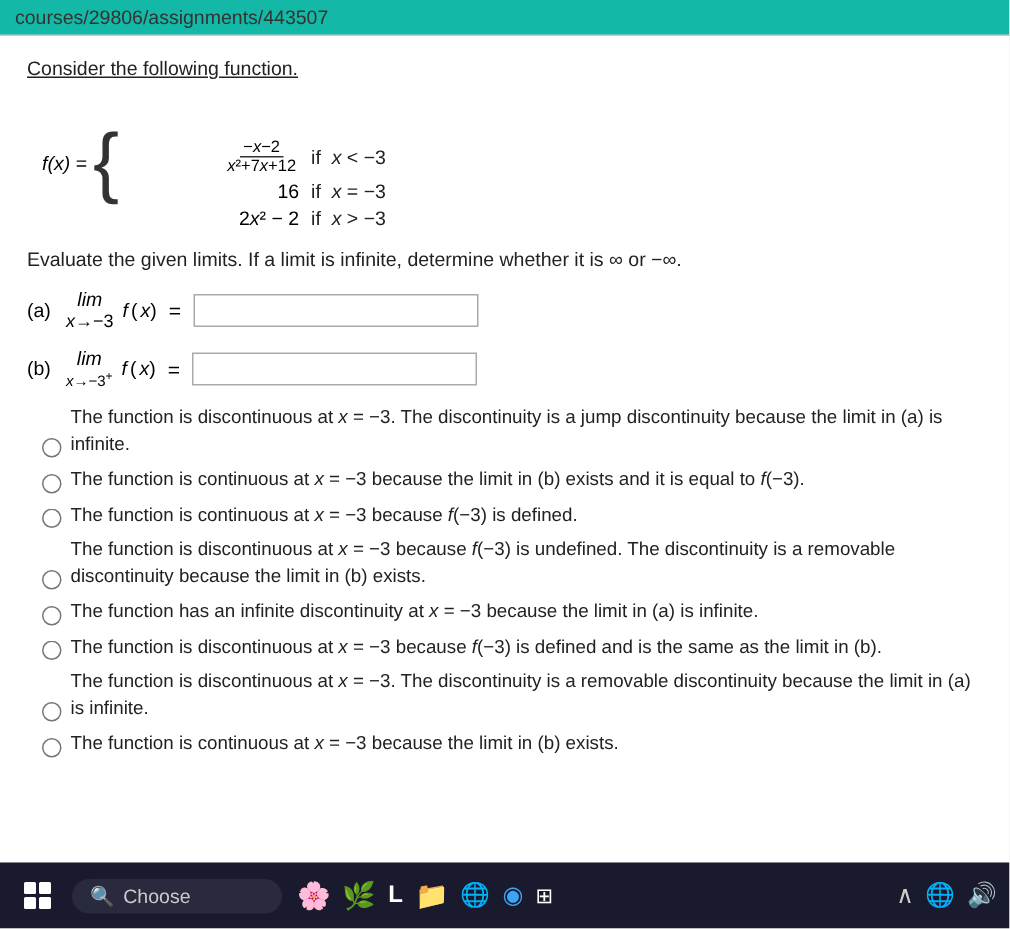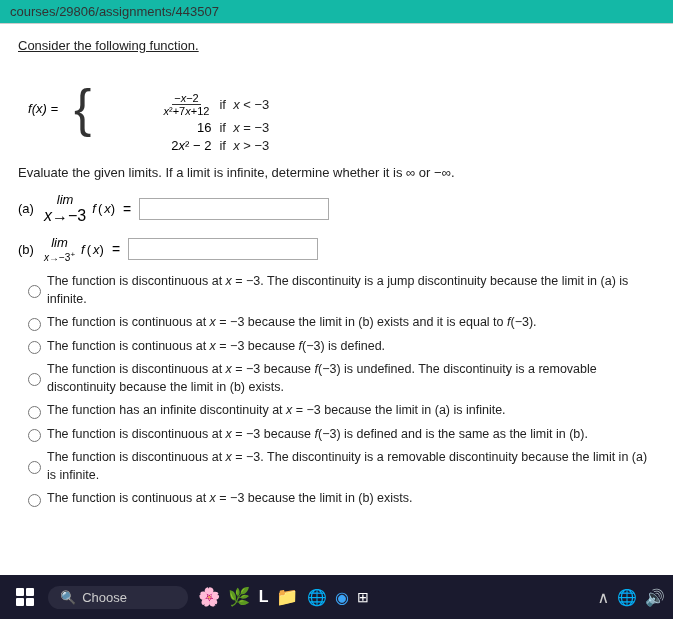--- a/index.html
+++ b/index.html
@@ -42,21 +42,21 @@
 
     .piecewise-container {
       display: flex;
       align-items: center;
       margin: 8px 0 12px 10px;
       font-size: 13px;
     }
 
     .fx-label {
       font-style: italic;
-      margin-right: 16px;
+      margin-right: 4px;
     }
 
     .brace {
       font-size: 52px;
       font-weight: 100;
       color: #333;
       margin-right: 10px;
       line-height: 1;
     }
 
@@ -144,21 +144,21 @@
 
     .radio-options {
       display: flex;
       flex-direction: column;
       gap: 6px;
       margin-left: 10px;
     }
 
     .radio-option {
       display: flex;
-      align-items: center;
+      align-items: flex-end;
       gap: 6px;
       font-size: 12.5px;
       color: #222;
       cursor: pointer;
     }
 
     .radio-option input[type="radio"] {
       margin-top: 2px;
       flex-shrink: 0;
       cursor: pointer;
@@ -285,21 +285,21 @@
 
   <p class="eval-text">
     Evaluate the given limits. If a limit is infinite, determine whether it is ∞ or −∞.
   </p>
 
   <div class="limit-part">
     <span class="limit-label">(a)</span>
     <span style="font-size:13px; margin-right:2px;">
       <span style="display:inline-flex;flex-direction:column;align-items:center;vertical-align:middle;">
         <span style="font-style:italic;font-size:13px;">lim</span>
-        <span style="font-size:16px;"><em>x</em>→−3</span>
+        <span style="font-size:12px;"><em>x</em>→−3</span>
       </span>
     </span>
     <span style="font-style:italic; margin: 0 2px 0 4px;">f</span>
     <span style="margin-right:2px;">(</span>
     <span style="font-style:italic;">x</span>
     <span style="margin-right:4px;">)</span>
     <span class="equals-sign">=</span>
     <input class="limit-input" type="text" style="">
   </div>
 

